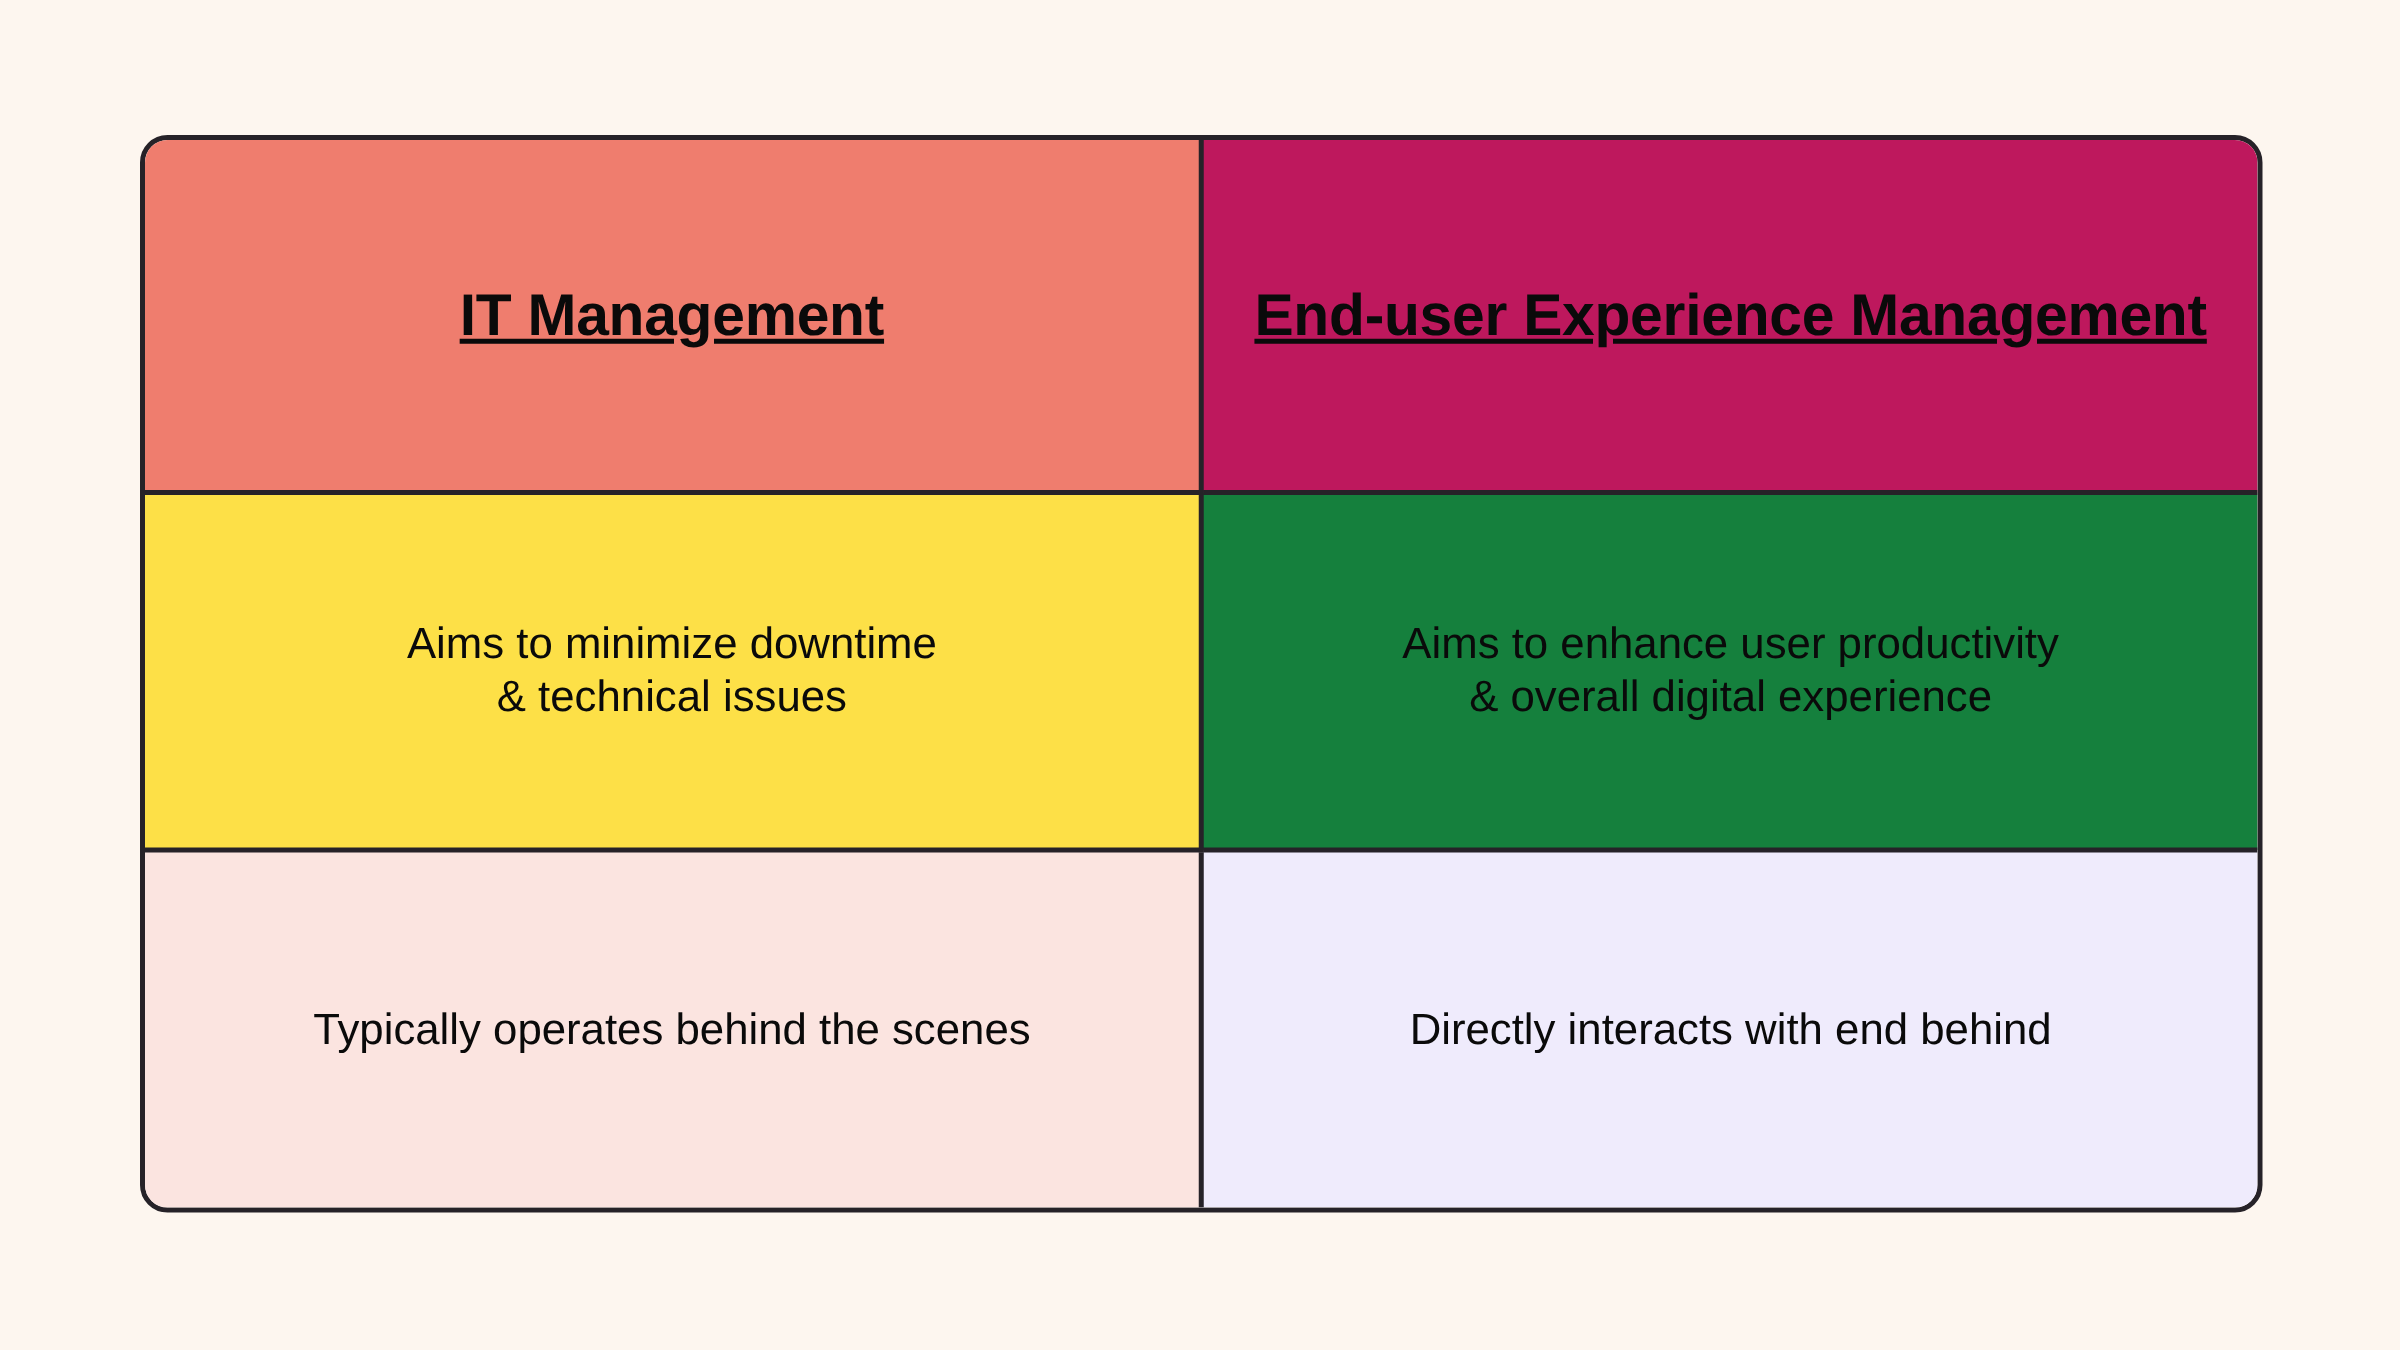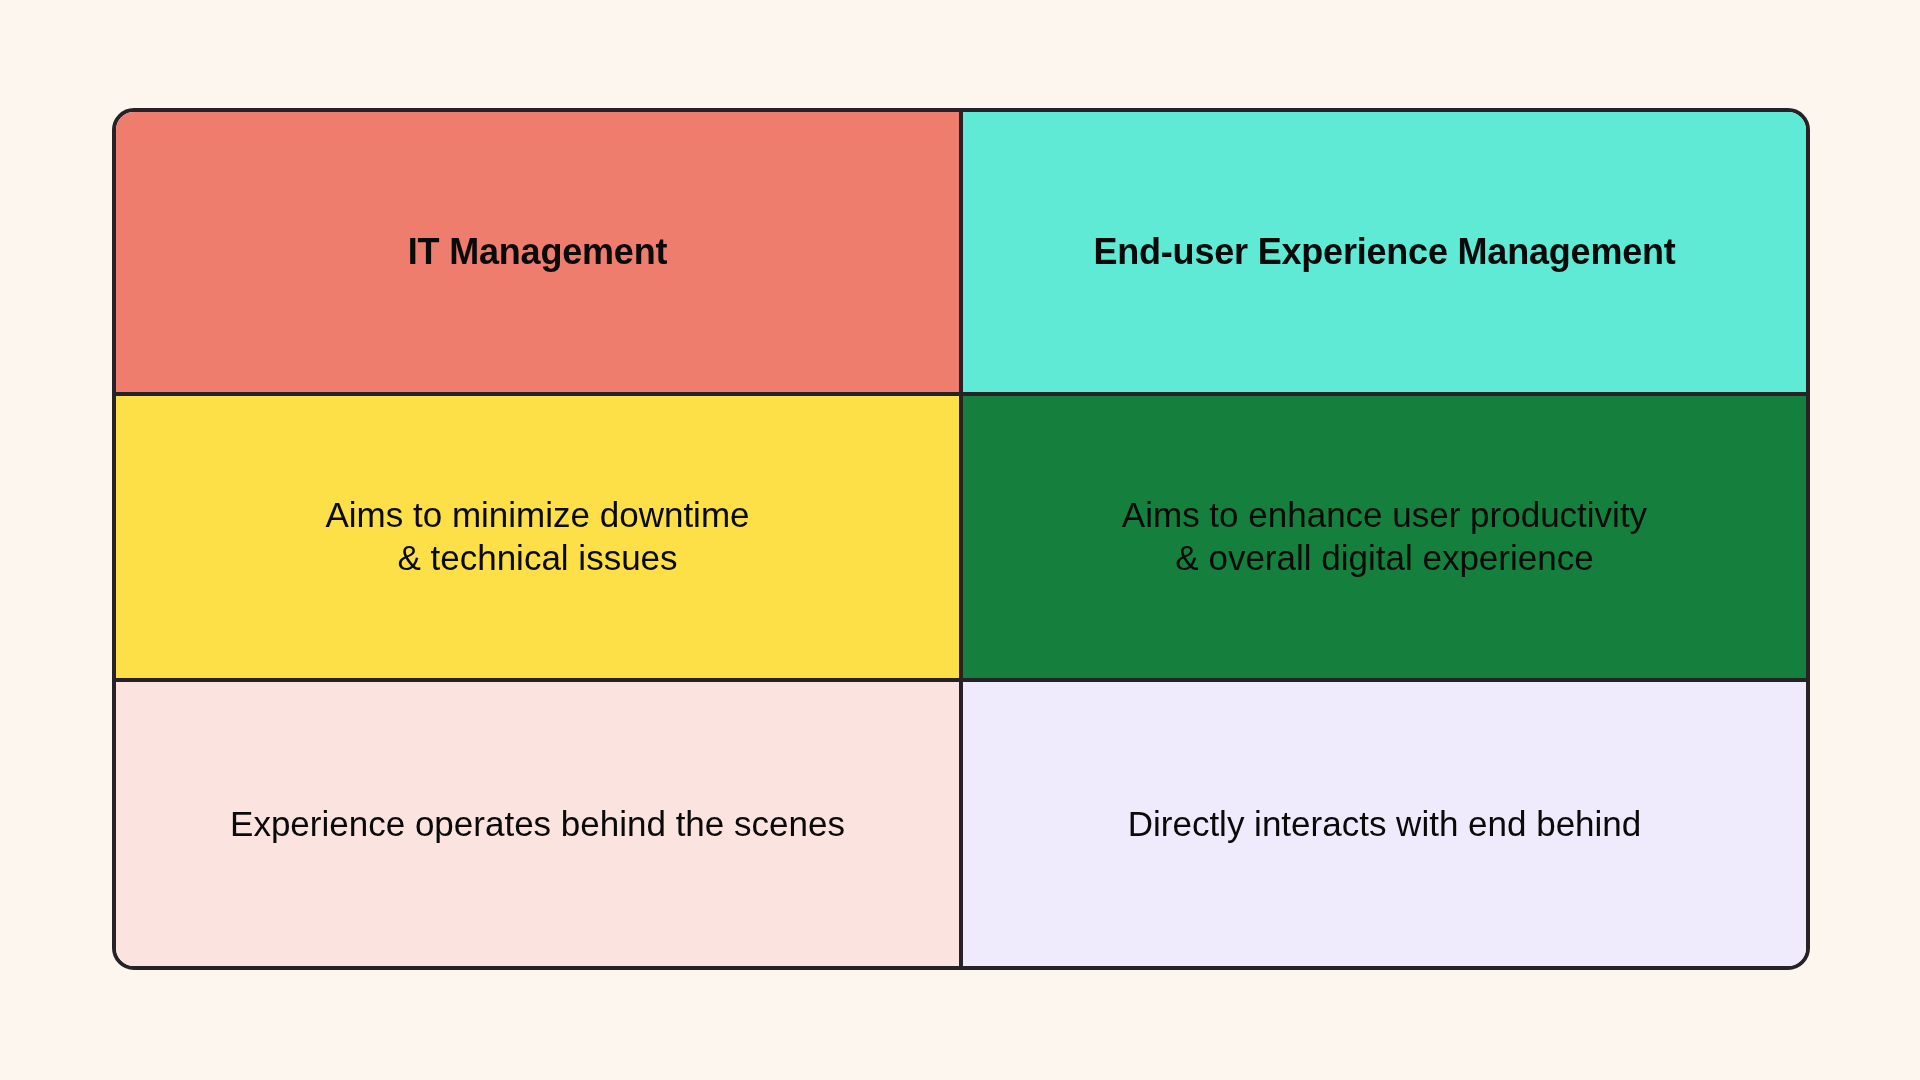--- a/index.html
+++ b/index.html
@@ -70,34 +70,35 @@
   }
 
   
   .row-head  { height: 212px; }
   .row-body-1 { height: 216px; }
   .row-body-2 { height: 215px; }
   .row-body-3 { height: 215px; }
 
   
   .head-left  { background: #ef7d6e; }
-  .head-right { background: #5eead4; }
+  .head-right { background: #be185d; }
 
   
   .body-left-a  { background: #fbe4e0; }
   .body-left-b  { background: #fde047; }
   .body-right-a { background: #efebfc; }
   .body-right-b { background: #15803d; }
 
   .head-text {
-    font-size: 36px;
+    font-size: 47px;
     font-weight: 700;
     letter-spacing: -0.2px;
     line-height: 1.2;
     padding: 0 32px;
+    text-decoration: underline;
   }
 
   .body-text {
     font-size: 35px;
     font-weight: 400;
     line-height: 1.22;
     padding: 0 26px;
     white-space: pre-line;
   }
 </style>
@@ -126,21 +127,21 @@
 &amp; technical issues</div>
           </td>
           <td class="cell body-right-b">
             <div class="body-text">Aims to enhance user productivity
 &amp; overall digital experience</div>
           </td>
         </tr>
 
         <tr class="row-body-3">
           <td class="cell col-left body-left-a">
-            <div class="body-text">Experience operates behind the scenes</div>
+            <div class="body-text">Typically operates behind the scenes</div>
           </td>
           <td class="cell body-right-a">
             <div class="body-text">Directly interacts with end behind</div>
           </td>
         </tr>
 
       </tbody>
     </table>
   </div>
 

